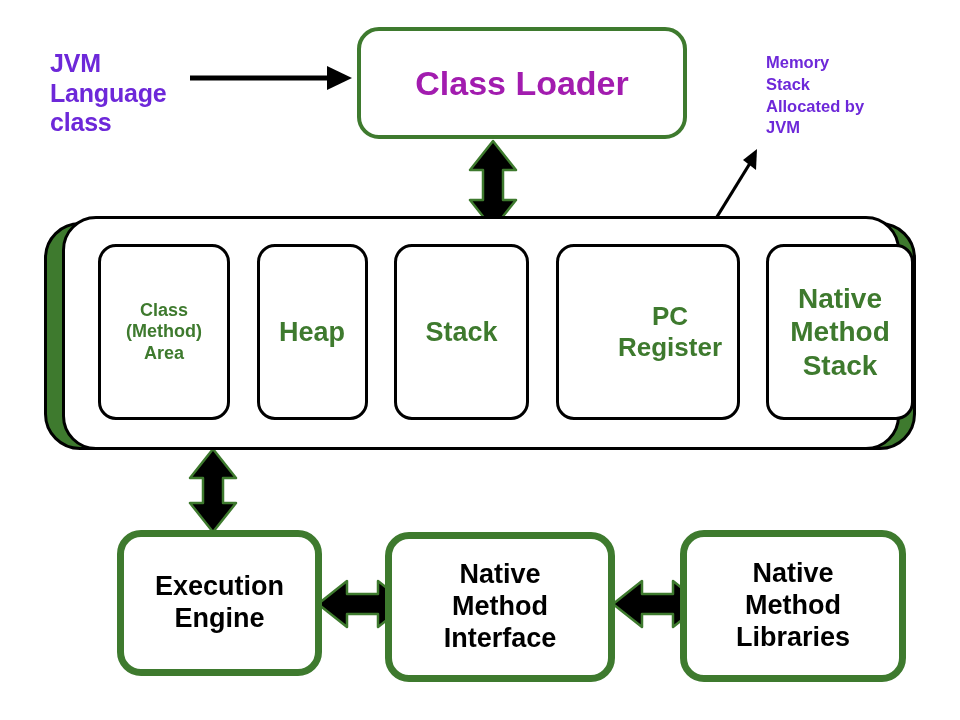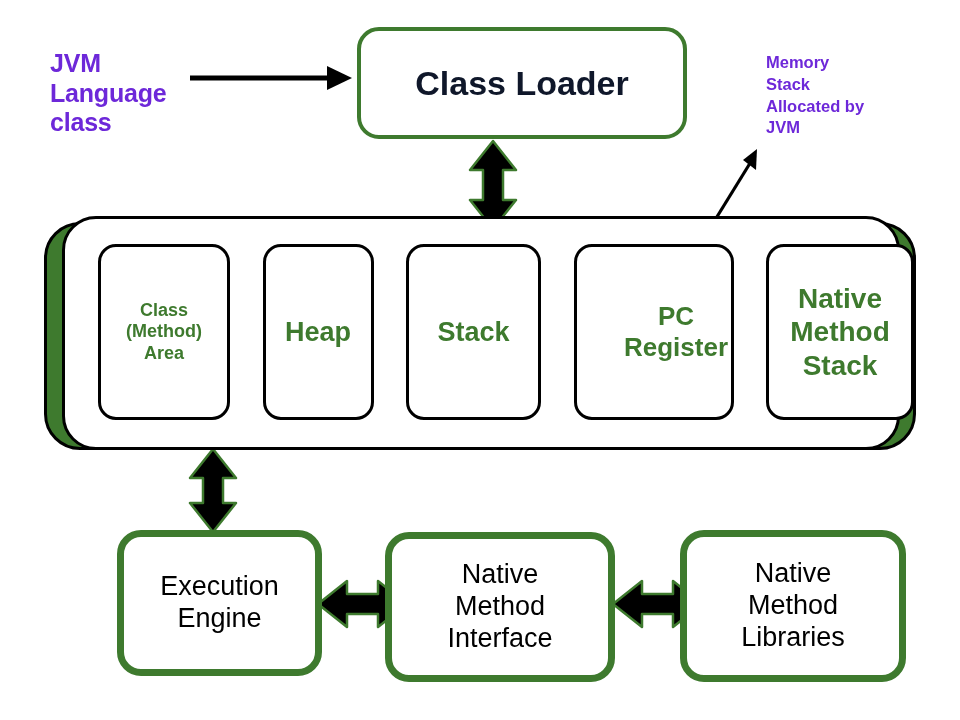--- a/index.html
+++ b/index.html
@@ -67,21 +67,21 @@
   
   #class-loader-box {
     left: 357px;
     top: 27px;
     width: 330px;
     height: 112px;
     border: 4px solid #3E7A2E;
     border-radius: 22px;
   }
   #class-loader-box .box-label {
-    color: #0f172a;
+    color: #a21caf;
     font-size: 34px;
     font-weight: bold;
   }
 
   
   #memory-area {
     position: absolute;
     left: 44px;
     top: 216px;
     width: 872px;
@@ -131,21 +131,21 @@
   }
   .memory-slot .box-label {
     color: #3E7A2E;
     font-weight: bold;
     white-space: pre-line;
     line-height: 1.2;
   }
   .slot-w1 { width: 132px; }
   .slot-w2 { width: 111px; }
   .slot-w3 { width: 135px; }
-  .slot-w4 { width: 160px; padding-left: 45px; }
+  .slot-w4 { width: 184px; padding-left: 45px; }
   .slot-w5 { width: 148px; }
   .fs-sm  { font-size: 18px; }
   .fs-md  { font-size: 27px; }
   .fs-lg  { font-size: 26px; }
   .fs-xl  { font-size: 28px; }
 
   
   .bottom-box {
     position: absolute;
     box-sizing: border-box;
@@ -153,21 +153,21 @@
     border: 7px solid #3E7A2E;
     border-radius: 24px;
     display: flex;
     align-items: center;
     justify-content: center;
     text-align: center;
   }
   .bottom-box .box-label {
     color: #000000;
     font-size: 27px;
-    font-weight: normal;
+    font-weight: bold;
     white-space: pre-line;
     line-height: 1.18;
   }
   #execution-engine-box {
     left: 117px;
     top: 530px;
     width: 205px;
     height: 146px;
   }
   #native-method-interface-box {

